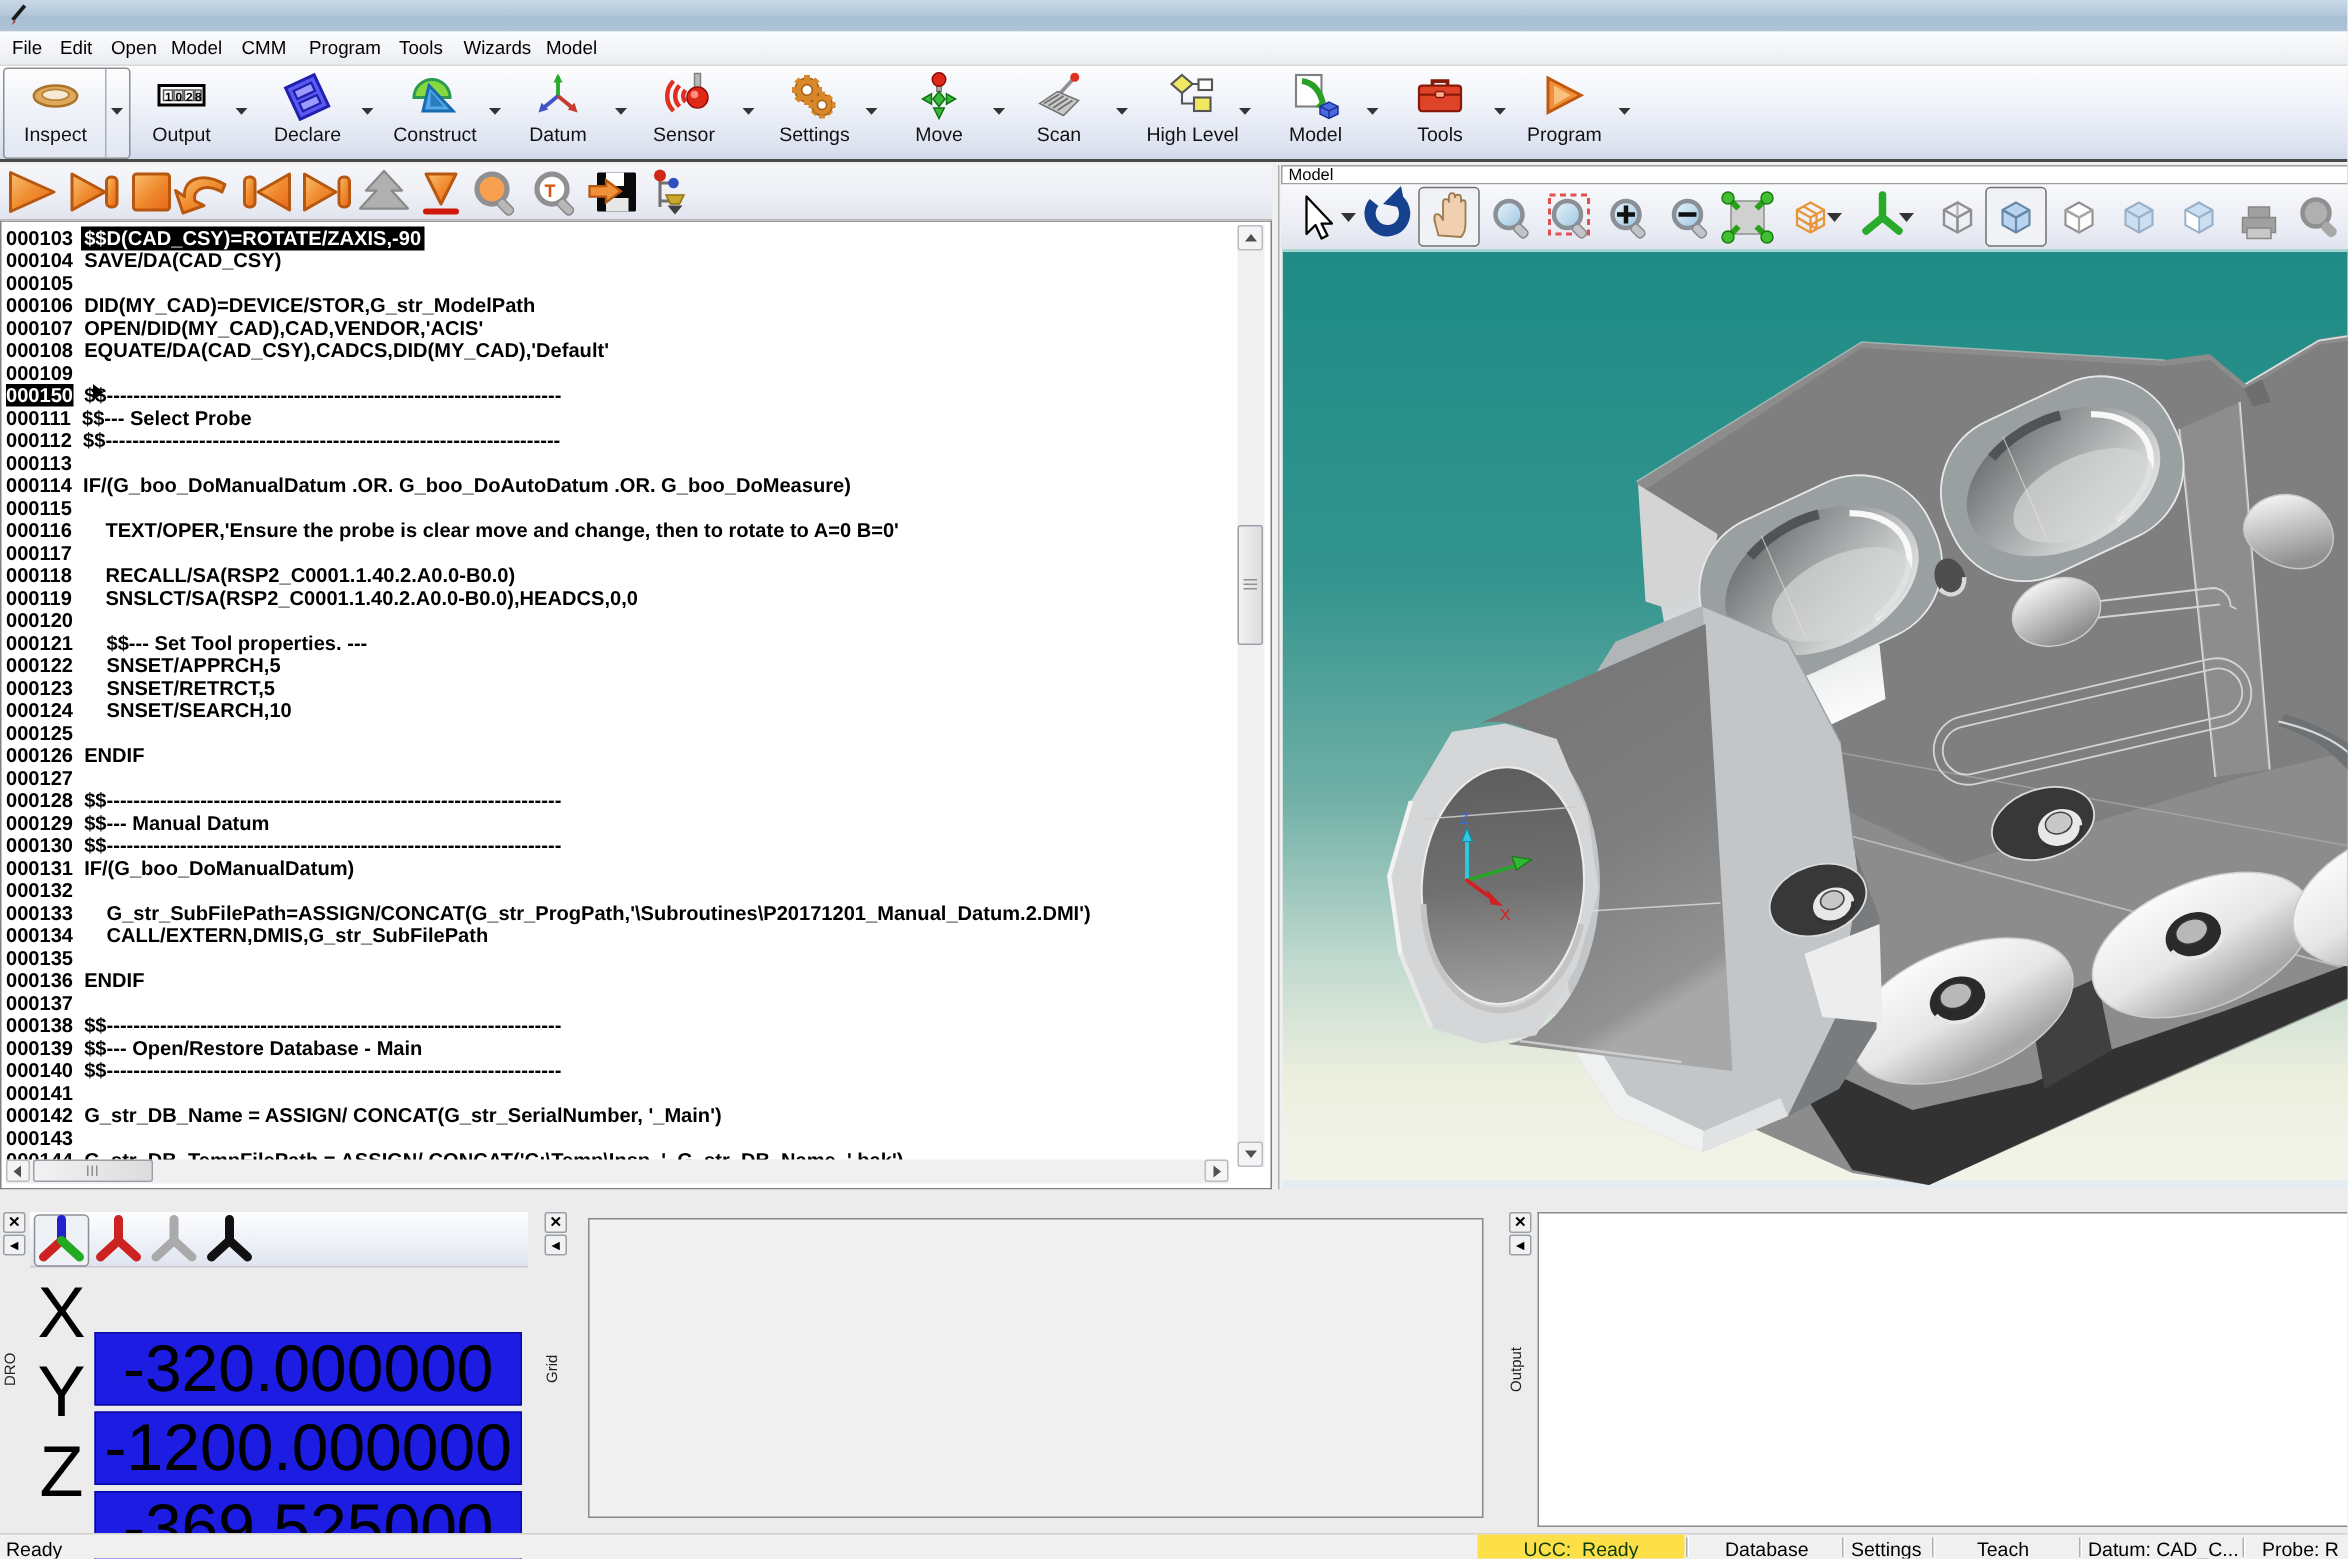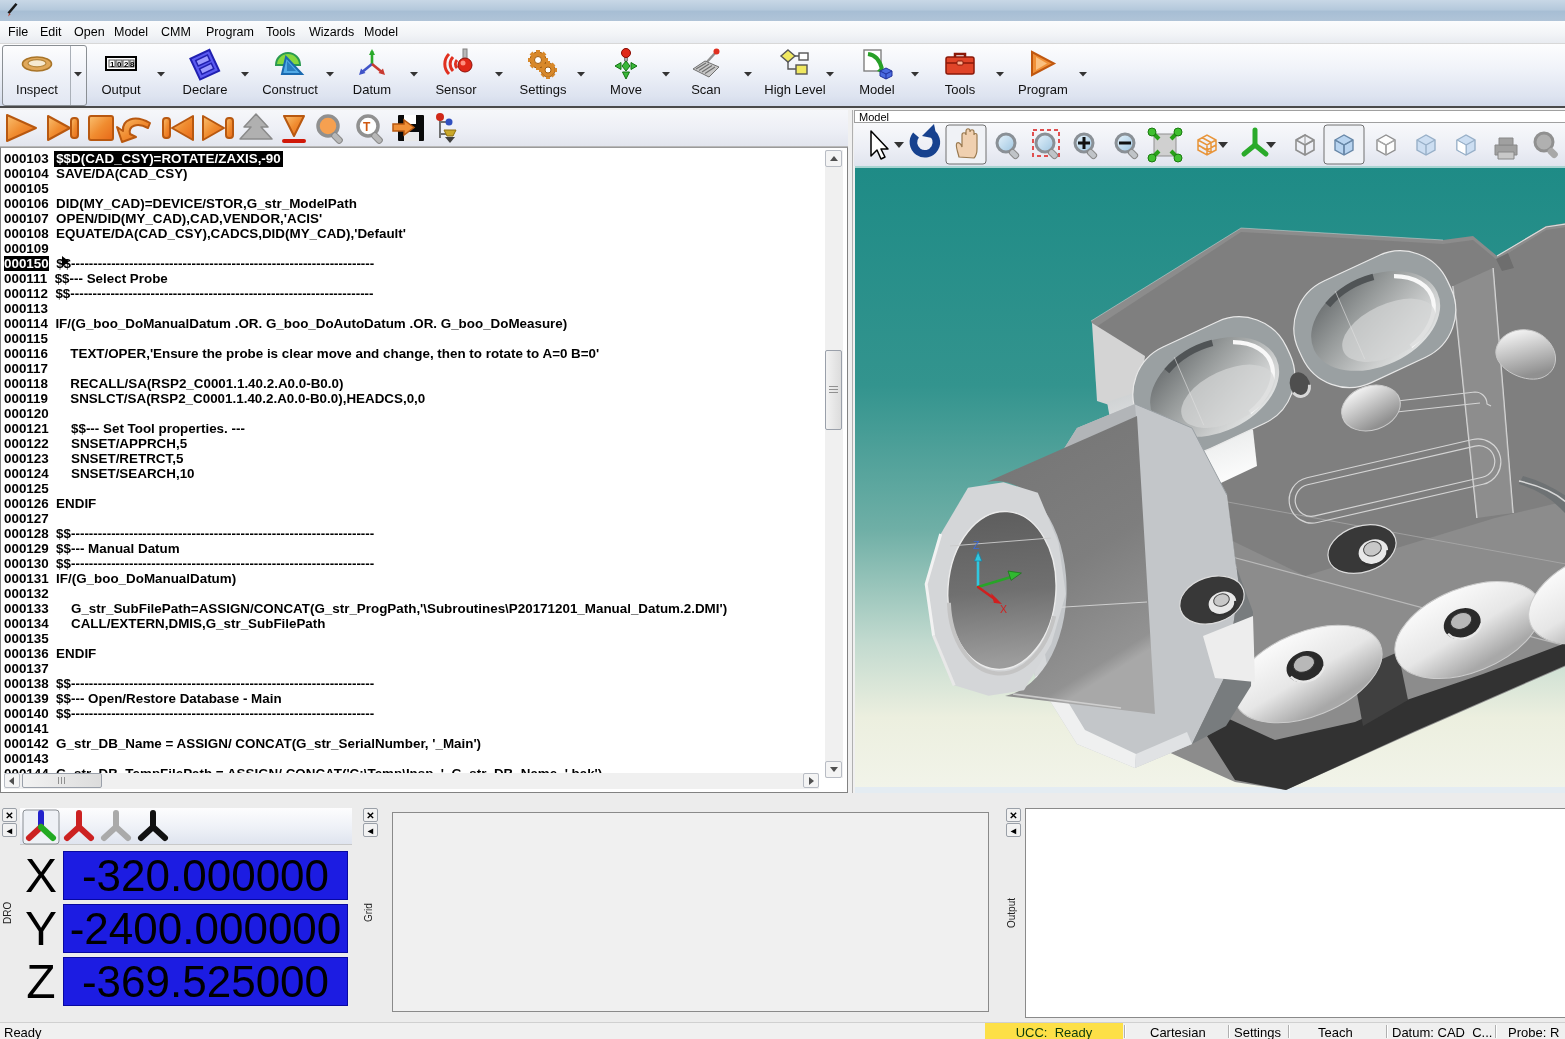--- a/index.html
+++ b/index.html
@@ -46,21 +46,21 @@
 #bottom { position:absolute; left:0; top:793px; width:1565px; height:229px; background:#ececec; }
 .ptab { position:absolute; width:17px; }
 .px,.pl { width:15px; height:14px; border:1px solid #9aa0a8; background:#f2f2f2; font-size:10px; font-weight:bold;
   text-align:center; line-height:13px; margin-bottom:1px; border-radius:2px; color:#000; }
 .pvt { position:absolute; top:60px; left:0px; width:15px; writing-mode:vertical-rl; transform:rotate(180deg);
   font-size:10px; color:#222; text-align:center; height:90px; }
 #drobar { position:absolute; left:20px; top:15px; width:332px; height:37px;
   background:linear-gradient(180deg,#fdfdfe 0%,#eef1f7 55%,#dfe4ef 100%); border-bottom:1px solid #c8c8c8; }
 .axlabel { position:absolute; left:22px; width:38px; font-size:48px; color:#000; line-height:46px; text-align:center; }
 .bluebox { position:absolute; left:63px; width:285px; height:49px; background:#1c1ce2; border:1px solid #0808a0;
-  color:#000; font-size:44px; text-align:center; line-height:47px; }
+  color:#000; font-size:44px; text-align:center; line-height:47px;margin-top:37px; }
 .bluebox span { letter-spacing:0px; }
 #gridarea { position:absolute; left:392px; top:19px; width:597px; height:200px; background:#f0f0f0; border:1px solid #8a8a8a; }
 #outputarea { position:absolute; left:1025px; top:15px; width:540px; height:210px; background:#fff; border:1px solid #8a8a8a; border-right:none; }
 #ucc { position:absolute; left:985px; top:0px; width:138px; height:17px; background:#fde047; text-align:center; font-size:13px; padding-top:2px; }
 .ssep { position:absolute; top:2px; width:1px; height:13px; background:#b0b0b0; box-shadow:1px 0 #fff; }
 #statusbar { position:absolute; left:0; top:1022px; width:1565px; height:17px; background:#f0f0f0;
   border-top:1px solid #d0d0d0; font-size:13px; }
 </style>
 </head>
 <body>
@@ -644,40 +644,40 @@
         </g>
 <g stroke="#111" stroke-width="6">
           <path d="M133 18 L133 4 M133 18 L121 29 M133 18 L145 29"></path>
         </g>
 </g>
 </svg>
 <div class="axlabel" style="top:60px">X</div>
 <div class="axlabel" style="top:113px">Y</div>
 <div class="axlabel" style="top:166px">Z</div>
 <div class="bluebox" style="top:58px"><span>-320.000000</span></div>
-<div class="bluebox" style="top:111px"><span>-2400.000000</span></div>
+<div class="bluebox" style="top:111px"><span>-1200.000000</span></div>
 <div class="bluebox" style="top:164px"><span>-369.525000</span></div>
 <div class="ptab" style="left:363px;top:15px;height:202px">
 <div class="px">✕</div>
       <div class="pl">◂</div>
 <div class="pvt">Grid</div>
 </div>
 <div id="gridarea"></div>
 <div class="ptab" style="left:1006px;top:15px;height:206px">
 <div class="px">✕</div>
       <div class="pl">◂</div>
 <div class="pvt">Output</div>
 </div>
 <div id="outputarea"></div>
 </div>
 <div id="statusbar">
 <span style="position:absolute;left:4px;top:2px">Ready</span>
 <div id="ucc" style="color:#0c3c0c">UCC:&nbsp; Ready</div>
 <div class="ssep" style="left:1124px"></div>
-    <span style="position:absolute;left:1150px;top:2px">Cartesian</span>
+    <span style="position:absolute;left:1150px;top:2px">Database</span>
 <div class="ssep" style="left:1228px"></div>
 <span style="position:absolute;left:1234px;top:2px">Settings</span>
 <div class="ssep" style="left:1288px"></div>
 <span style="position:absolute;left:1318px;top:2px">Teach</span>
 <div class="ssep" style="left:1386px"></div>
 <span style="position:absolute;left:1392px;top:2px">Datum: CAD_C...</span>
 <div class="ssep" style="left:1495px"></div>
 <span style="position:absolute;left:1508px;top:2px">Probe: R</span>
 </div>
 

